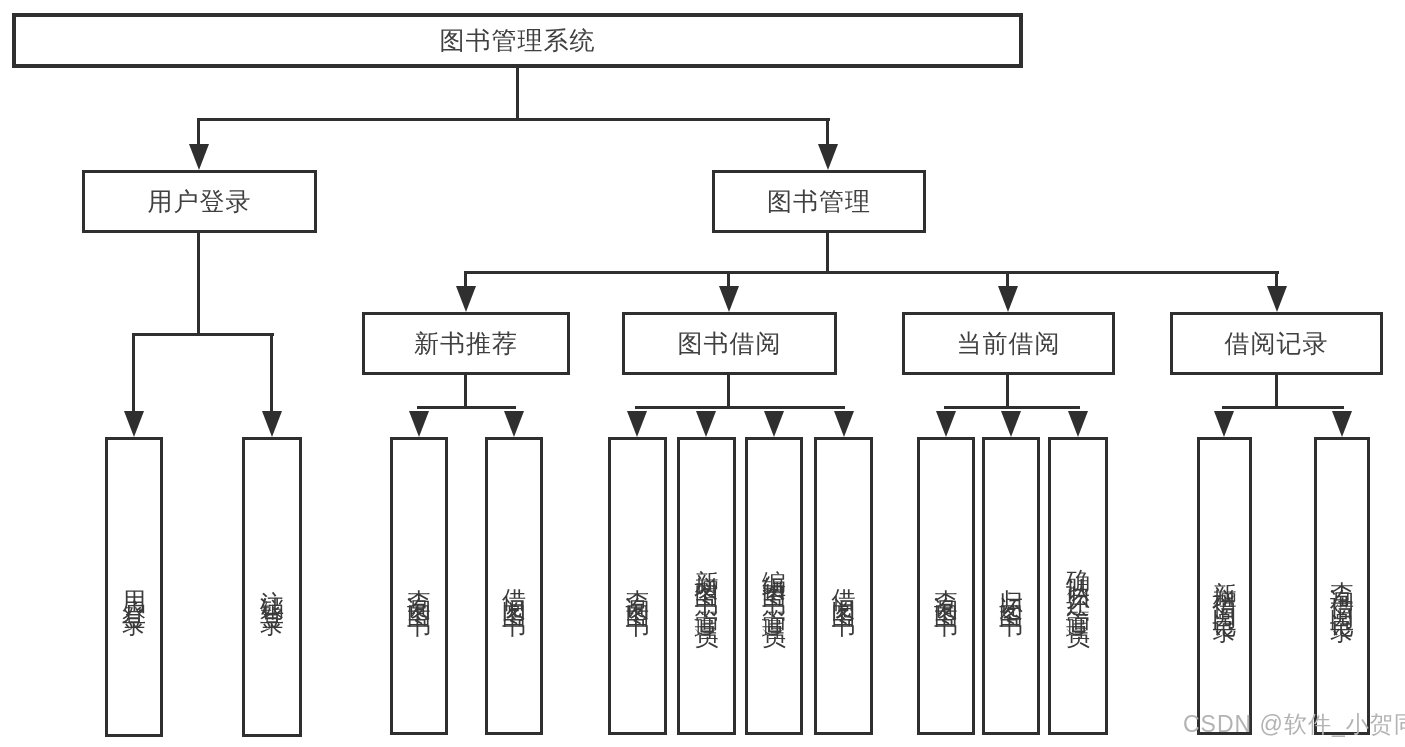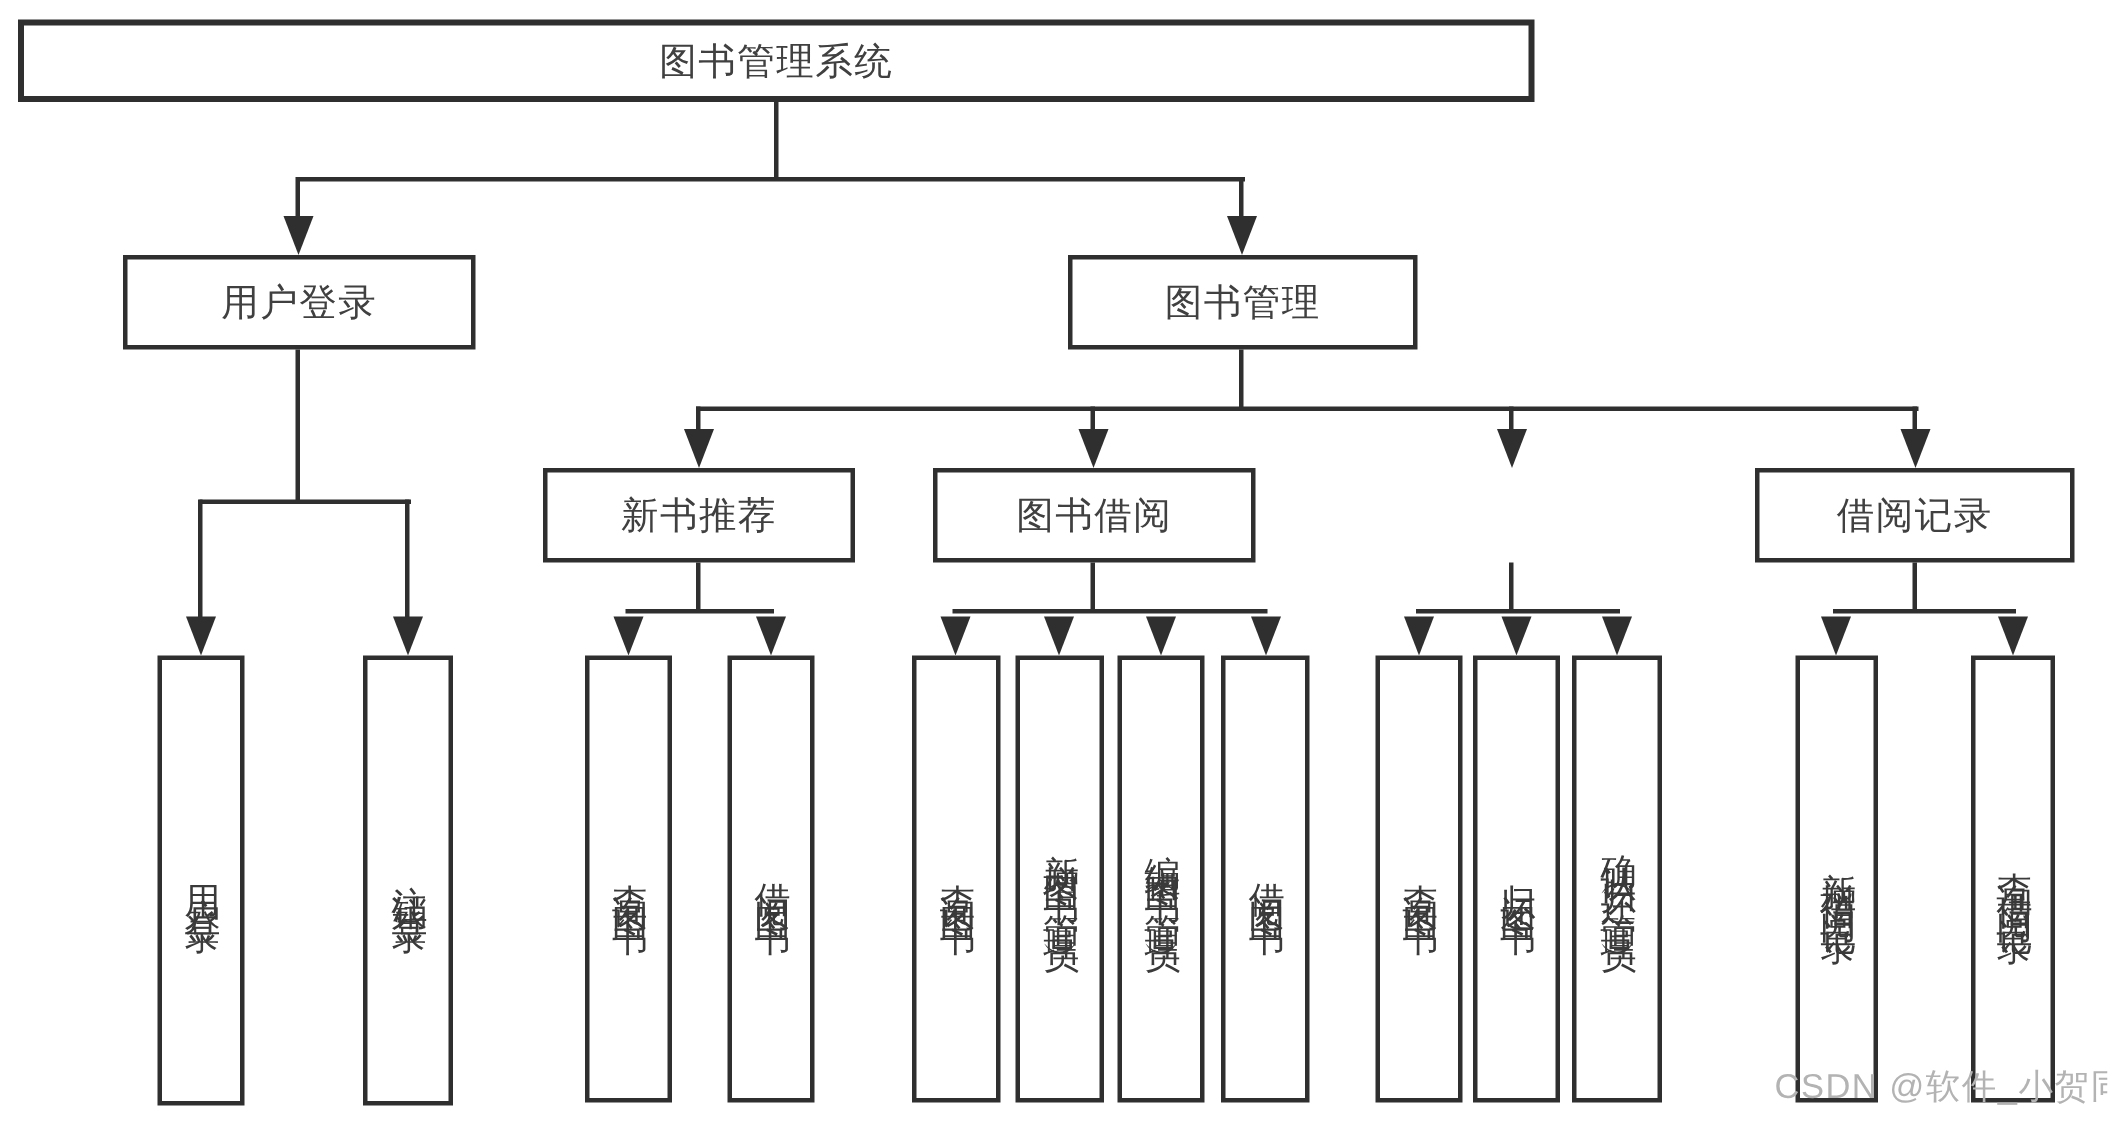--- a/index.html
+++ b/index.html
@@ -74,21 +74,21 @@
   <div class="box" style="left:12px; top:13px; width:1011px; height:55px; border-width:4px;">图书管理系统</div>
 
   <div class="line" style="left:516px; top:68px; width:3px; height:52px;"></div>
   <div class="line" style="left:198px; top:118px; width:632px; height:3px;"></div>
   <div class="line" style="left:197px; top:118px; width:3px; height:28px;"></div>
   <div class="arrowhead" style="left:189px; top:144px;"></div>
   <div class="line" style="left:826px; top:118px; width:3px; height:28px;"></div>
   <div class="arrowhead" style="left:818px; top:144px;"></div>
 
   <div class="box" style="left:82px; top:170px; width:235px; height:63px;">用户登录</div>
-  <div class="box" style="left:712px; top:170px; width:233px; height:63px;">图书管理</div>
+  <div class="box" style="left:712px; top:170px; width:214px; height:63px;">图书管理</div>
 
   <div class="line" style="left:197px; top:233px; width:3px; height:102px;"></div>
   <div class="line" style="left:133px; top:333px; width:141px; height:3px;"></div>
   <div class="line" style="left:132px; top:333px; width:3px; height:80px;"></div>
   <div class="arrowhead" style="left:124px; top:411px;"></div>
   <div class="line" style="left:270px; top:333px; width:3px; height:80px;"></div>
   <div class="arrowhead" style="left:262px; top:411px;"></div>
 
   <div class="line" style="left:826px; top:233px; width:3px; height:40px;"></div>
   <div class="line" style="left:464px; top:271px; width:815px; height:3px;"></div>
@@ -96,20 +96,21 @@
   <div class="arrowhead" style="left:456px; top:286px;"></div>
   <div class="line" style="left:727px; top:271px; width:3px; height:17px;"></div>
   <div class="arrowhead" style="left:719px; top:286px;"></div>
   <div class="line" style="left:1006px; top:271px; width:3px; height:17px;"></div>
   <div class="arrowhead" style="left:998px; top:286px;"></div>
   <div class="line" style="left:1275px; top:271px; width:3px; height:17px;"></div>
   <div class="arrowhead" style="left:1267px; top:286px;"></div>
 
   <div class="box" style="left:622px; top:312px; width:215px; height:63px;">图书借阅</div>
   <div class="box" style="left:362px; top:312px; width:208px; height:63px;">新书推荐</div>
+  <div class="box" style="left:902px; top:312px; width:213px; height:63px;">当前借阅</div>
   <div class="box" style="left:1170px; top:312px; width:213px; height:63px;">借阅记录</div>
 
   <div class="line" style="left:464px; top:375px; width:3px; height:33px;"></div>
   <div class="line" style="left:417px; top:406px; width:99px; height:3px;"></div>
   <div class="arrowhead" style="left:409px; top:411px;"></div>
   <div class="arrowhead" style="left:504px; top:411px;"></div>
 
   <div class="line" style="left:727px; top:375px; width:3px; height:33px;"></div>
   <div class="line" style="left:635px; top:406px; width:210px; height:3px;"></div>
   <div class="arrowhead" style="left:627px; top:411px;"></div>

